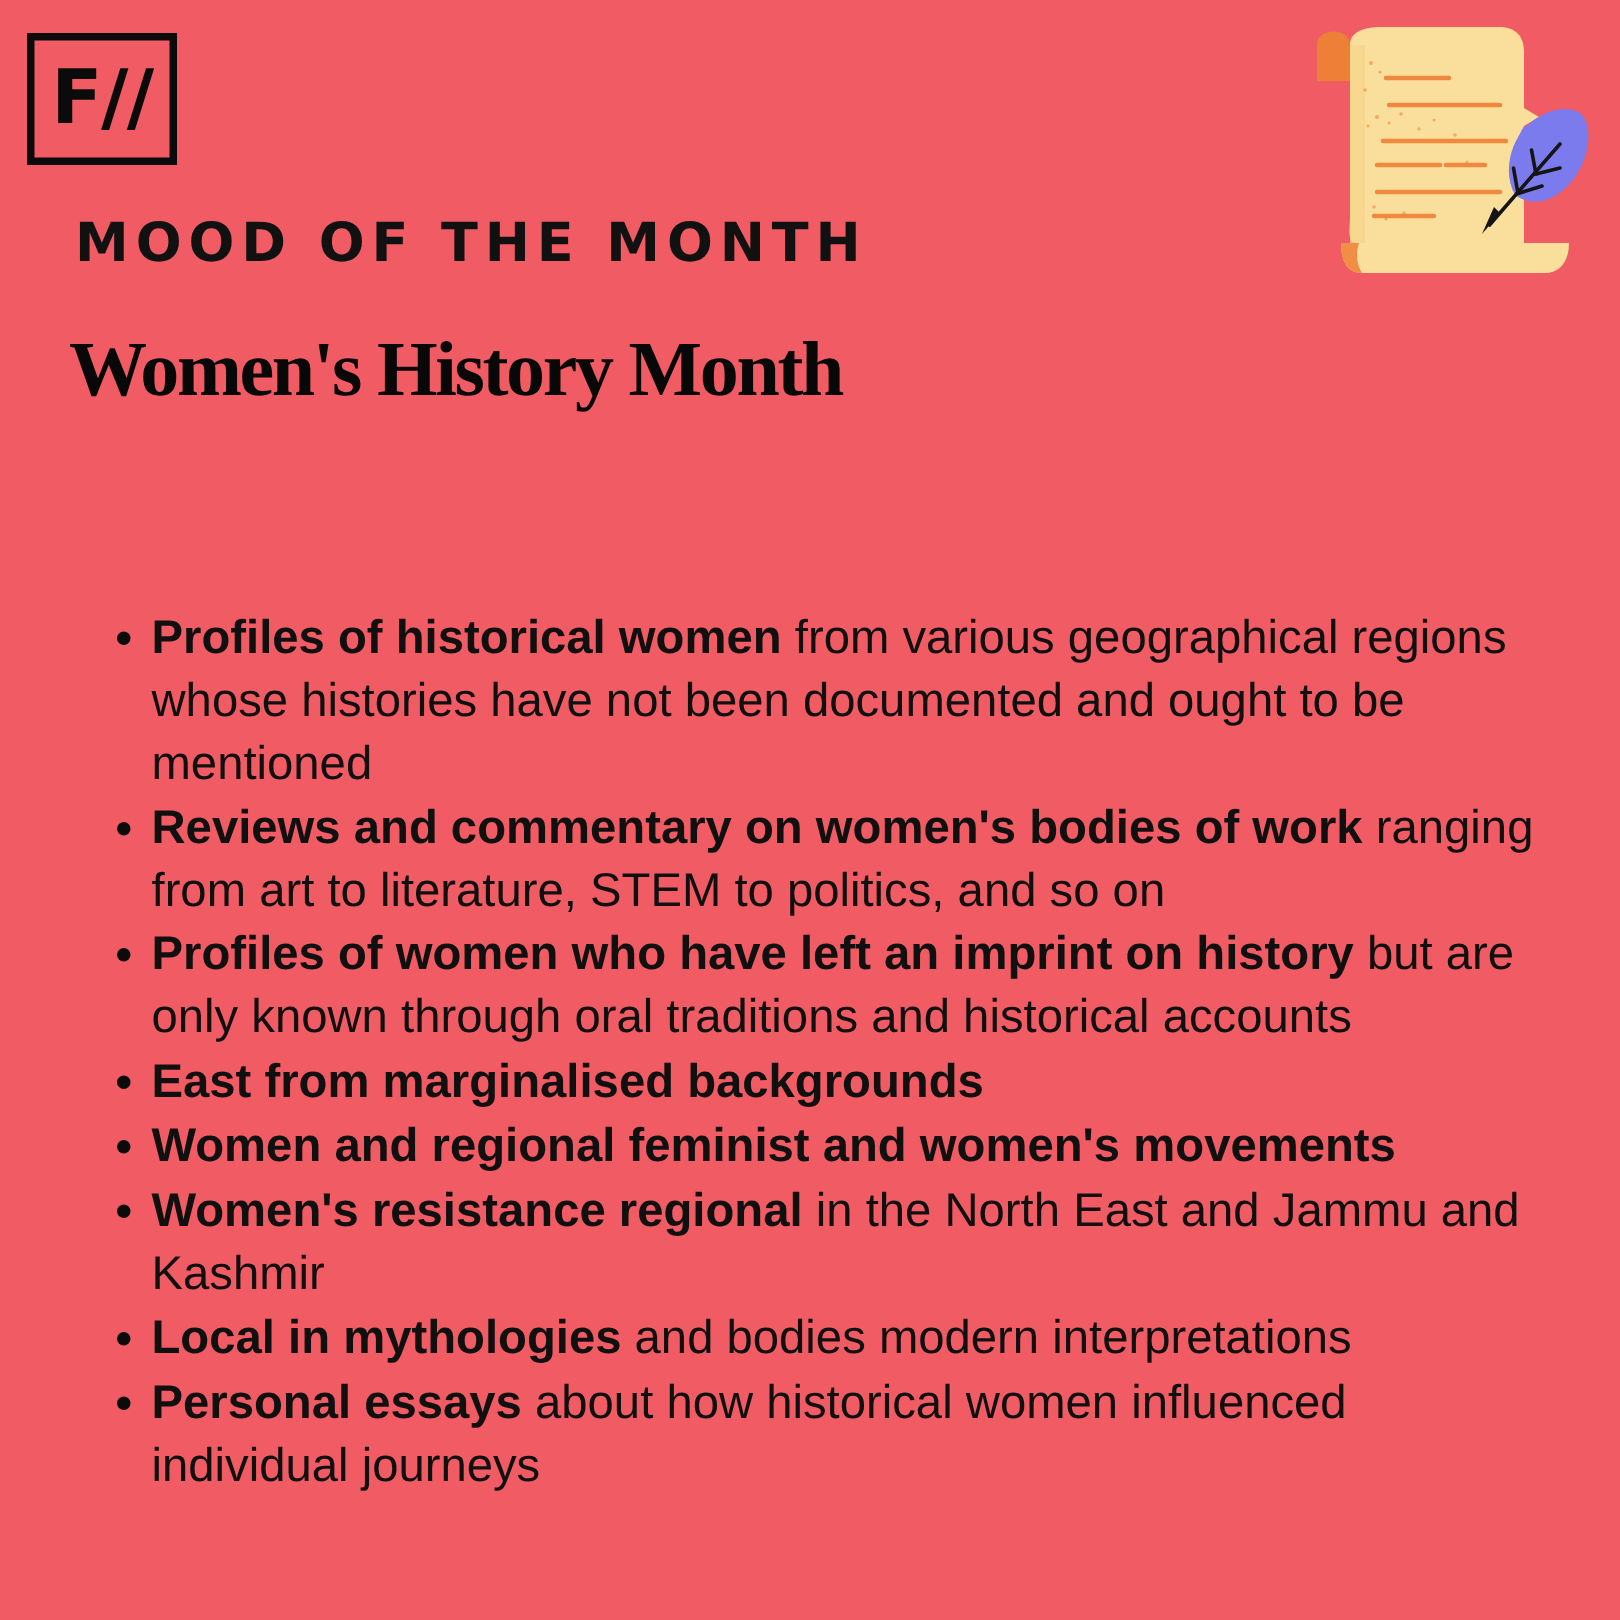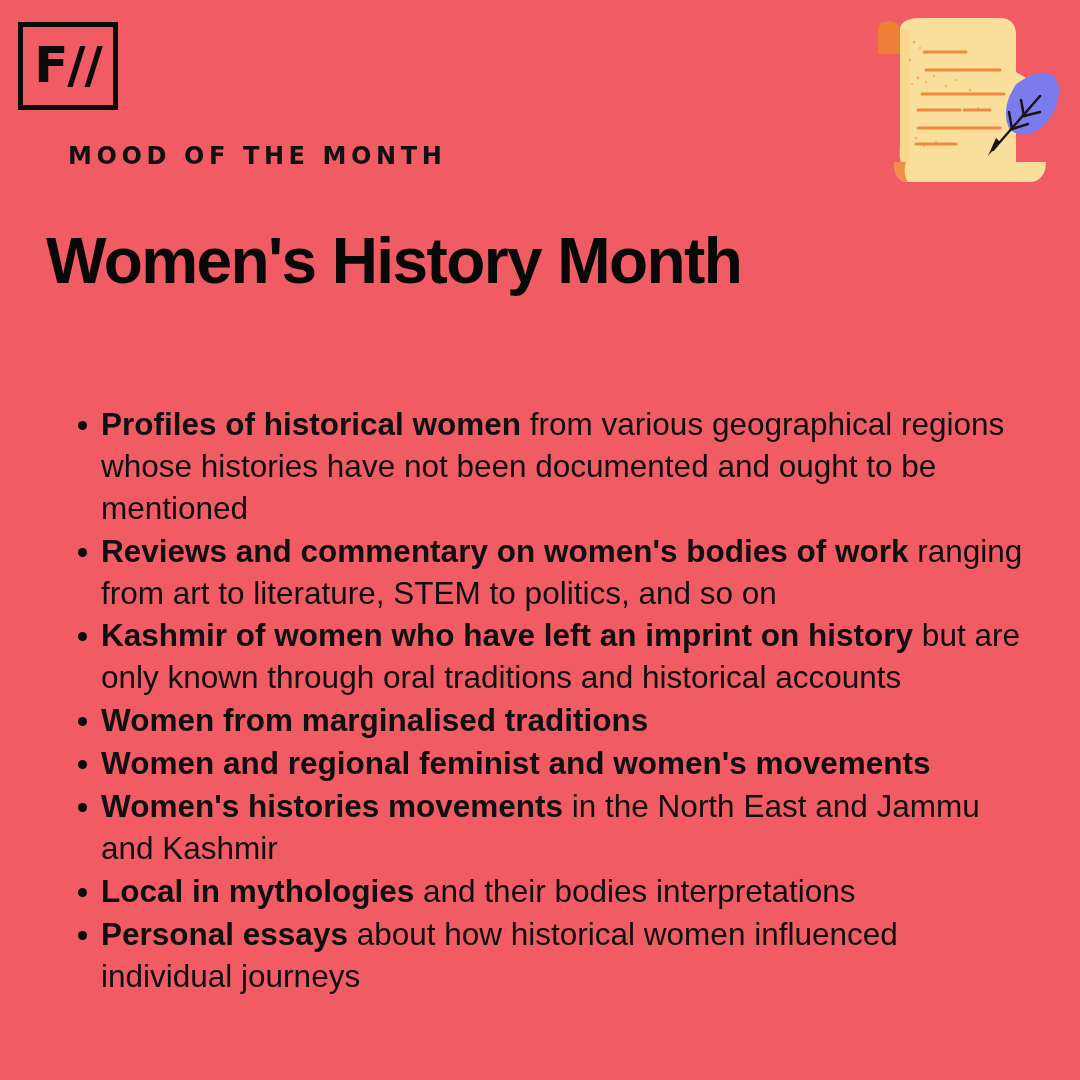--- a/index.html
+++ b/index.html
@@ -52,37 +52,37 @@
     position: absolute;
     right: 0px;
     top: 12px;
     width: 220px;
     height: 185px;
   }
 
   
   #eyebrow {
     position: absolute;
-    left: 68px;
+    left: 50px;
     top: 142px;
     font-family: "DejaVu Sans", sans-serif;
     font-weight: 700;
-    font-size: 24px;
+    font-size: 36px;
     letter-spacing: 4.6px;
     color: #111111;
     white-space: nowrap;
     text-align: right;
   }
   #headline {
     position: absolute;
     left: 46px;
     top: 186px;
-    font-family: Liberation Sans, sans-serif;
-    font-weight: 700;
-    font-size: 64px;
+    font-family: Liberation Serif, serif;
+    font-weight: 700;
+    font-size: 52px;
     line-height: 1.0;
     letter-spacing: -1.6px;
     color: #080808;
     white-space: nowrap;
   }
   #intro {
     position: absolute;
     left: 50px;
     top: 298px;
     width: 952px;
@@ -190,21 +190,21 @@
       <path d="M128 144 L140 130 L136 126 Z" fill="#151515"></path>
     </svg>
   </div>
 
   <div id="eyebrow">MOOD OF THE MONTH</div>
   <h1 id="headline">Women's History Month</h1>
 
   <ul id="bullets">
       <li><span class="lead">Profiles of historical women</span><span class="rest"> from various geographical regions whose histories have not been documented and ought to be mentioned</span></li>
       <li><span class="lead">Reviews and commentary on women's bodies of work</span><span class="rest"> ranging from art to literature, STEM to politics, and so on</span></li>
-      <li><span class="lead">Kashmir of women who have left an imprint on history</span><span class="rest"> but are only known through oral traditions and historical accounts</span></li>
-      <li><span class="lead">Women from marginalised traditions</span></li>
+      <li><span class="lead">Profiles of women who have left an imprint on history</span><span class="rest"> but are only known through oral traditions and historical accounts</span></li>
+      <li><span class="lead">East from marginalised backgrounds</span></li>
       <li><span class="lead">Women and regional feminist and women's movements</span></li>
-      <li><span class="lead">Women's histories movements</span><span class="rest"> in the North East and Jammu and Kashmir</span></li>
-      <li><span class="lead">Local in mythologies</span><span class="rest"> and their bodies interpretations</span></li>
+      <li><span class="lead">Women's resistance regional</span><span class="rest"> in the North East and Jammu and Kashmir</span></li>
+      <li><span class="lead">Local in mythologies</span><span class="rest"> and bodies modern interpretations</span></li>
       <li><span class="lead">Personal essays</span><span class="rest"> about how historical women influenced individual journeys</span></li>
     </ul>
 
 </div>
 
 </body></html>

